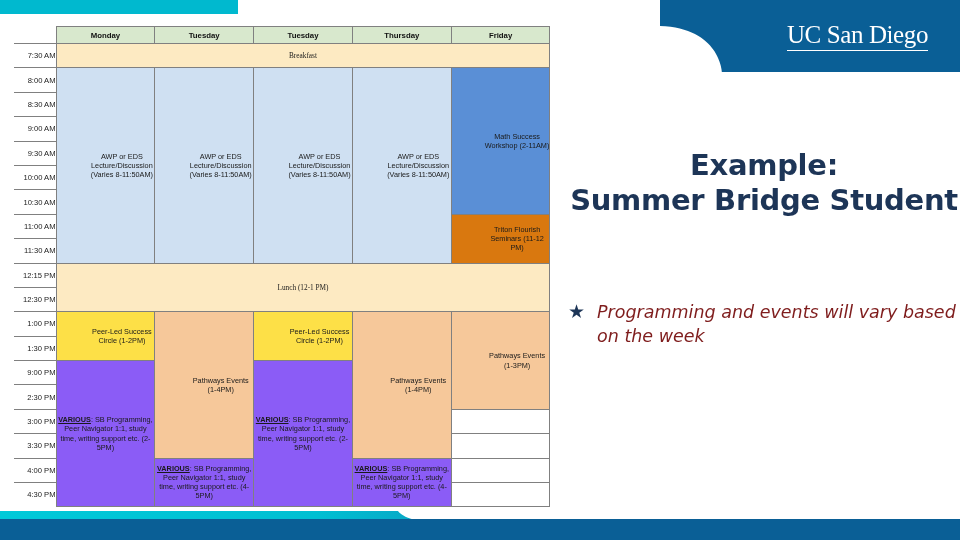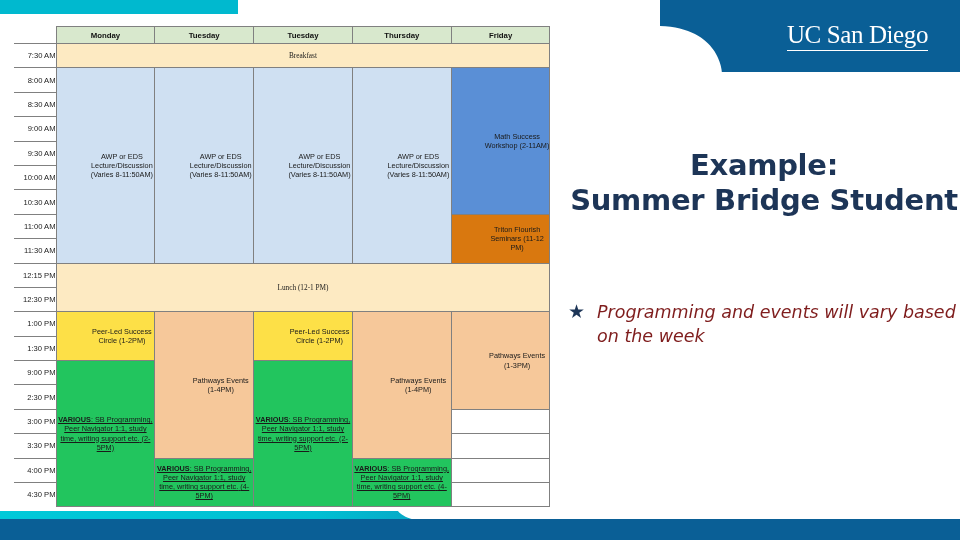--- a/index.html
+++ b/index.html
@@ -93,21 +93,21 @@
   }
   td.empty{background:#ffffff;border:1px solid #808080;}
 
   
   .c-meal   {background:#fdeac2;font-family:Liberation Serif, serif;}
   .c-class  {background:#cfe0f2;}
   .c-math   {background:#5a8fd6;}
   .c-triton {background:#d9780f;}
   .c-peer   {background:#fde047;}
   .c-path   {background:#f6c89a;}
-  .c-var    {background:#22c55e;text-decoration:underline;}
+  .c-var    {background:#8b5cf6;}
 
   .cell-title{display:block;margin-left:33px;}
   .u{text-decoration:underline;font-weight:bold;}
 </style>
 </head>
 <body>
 
 <div class="deco" id="top-cyan-bar"></div>
 
 <svg class="deco" id="top-blue-banner" viewBox="0 0 300 72" preserveAspectRatio="none">

